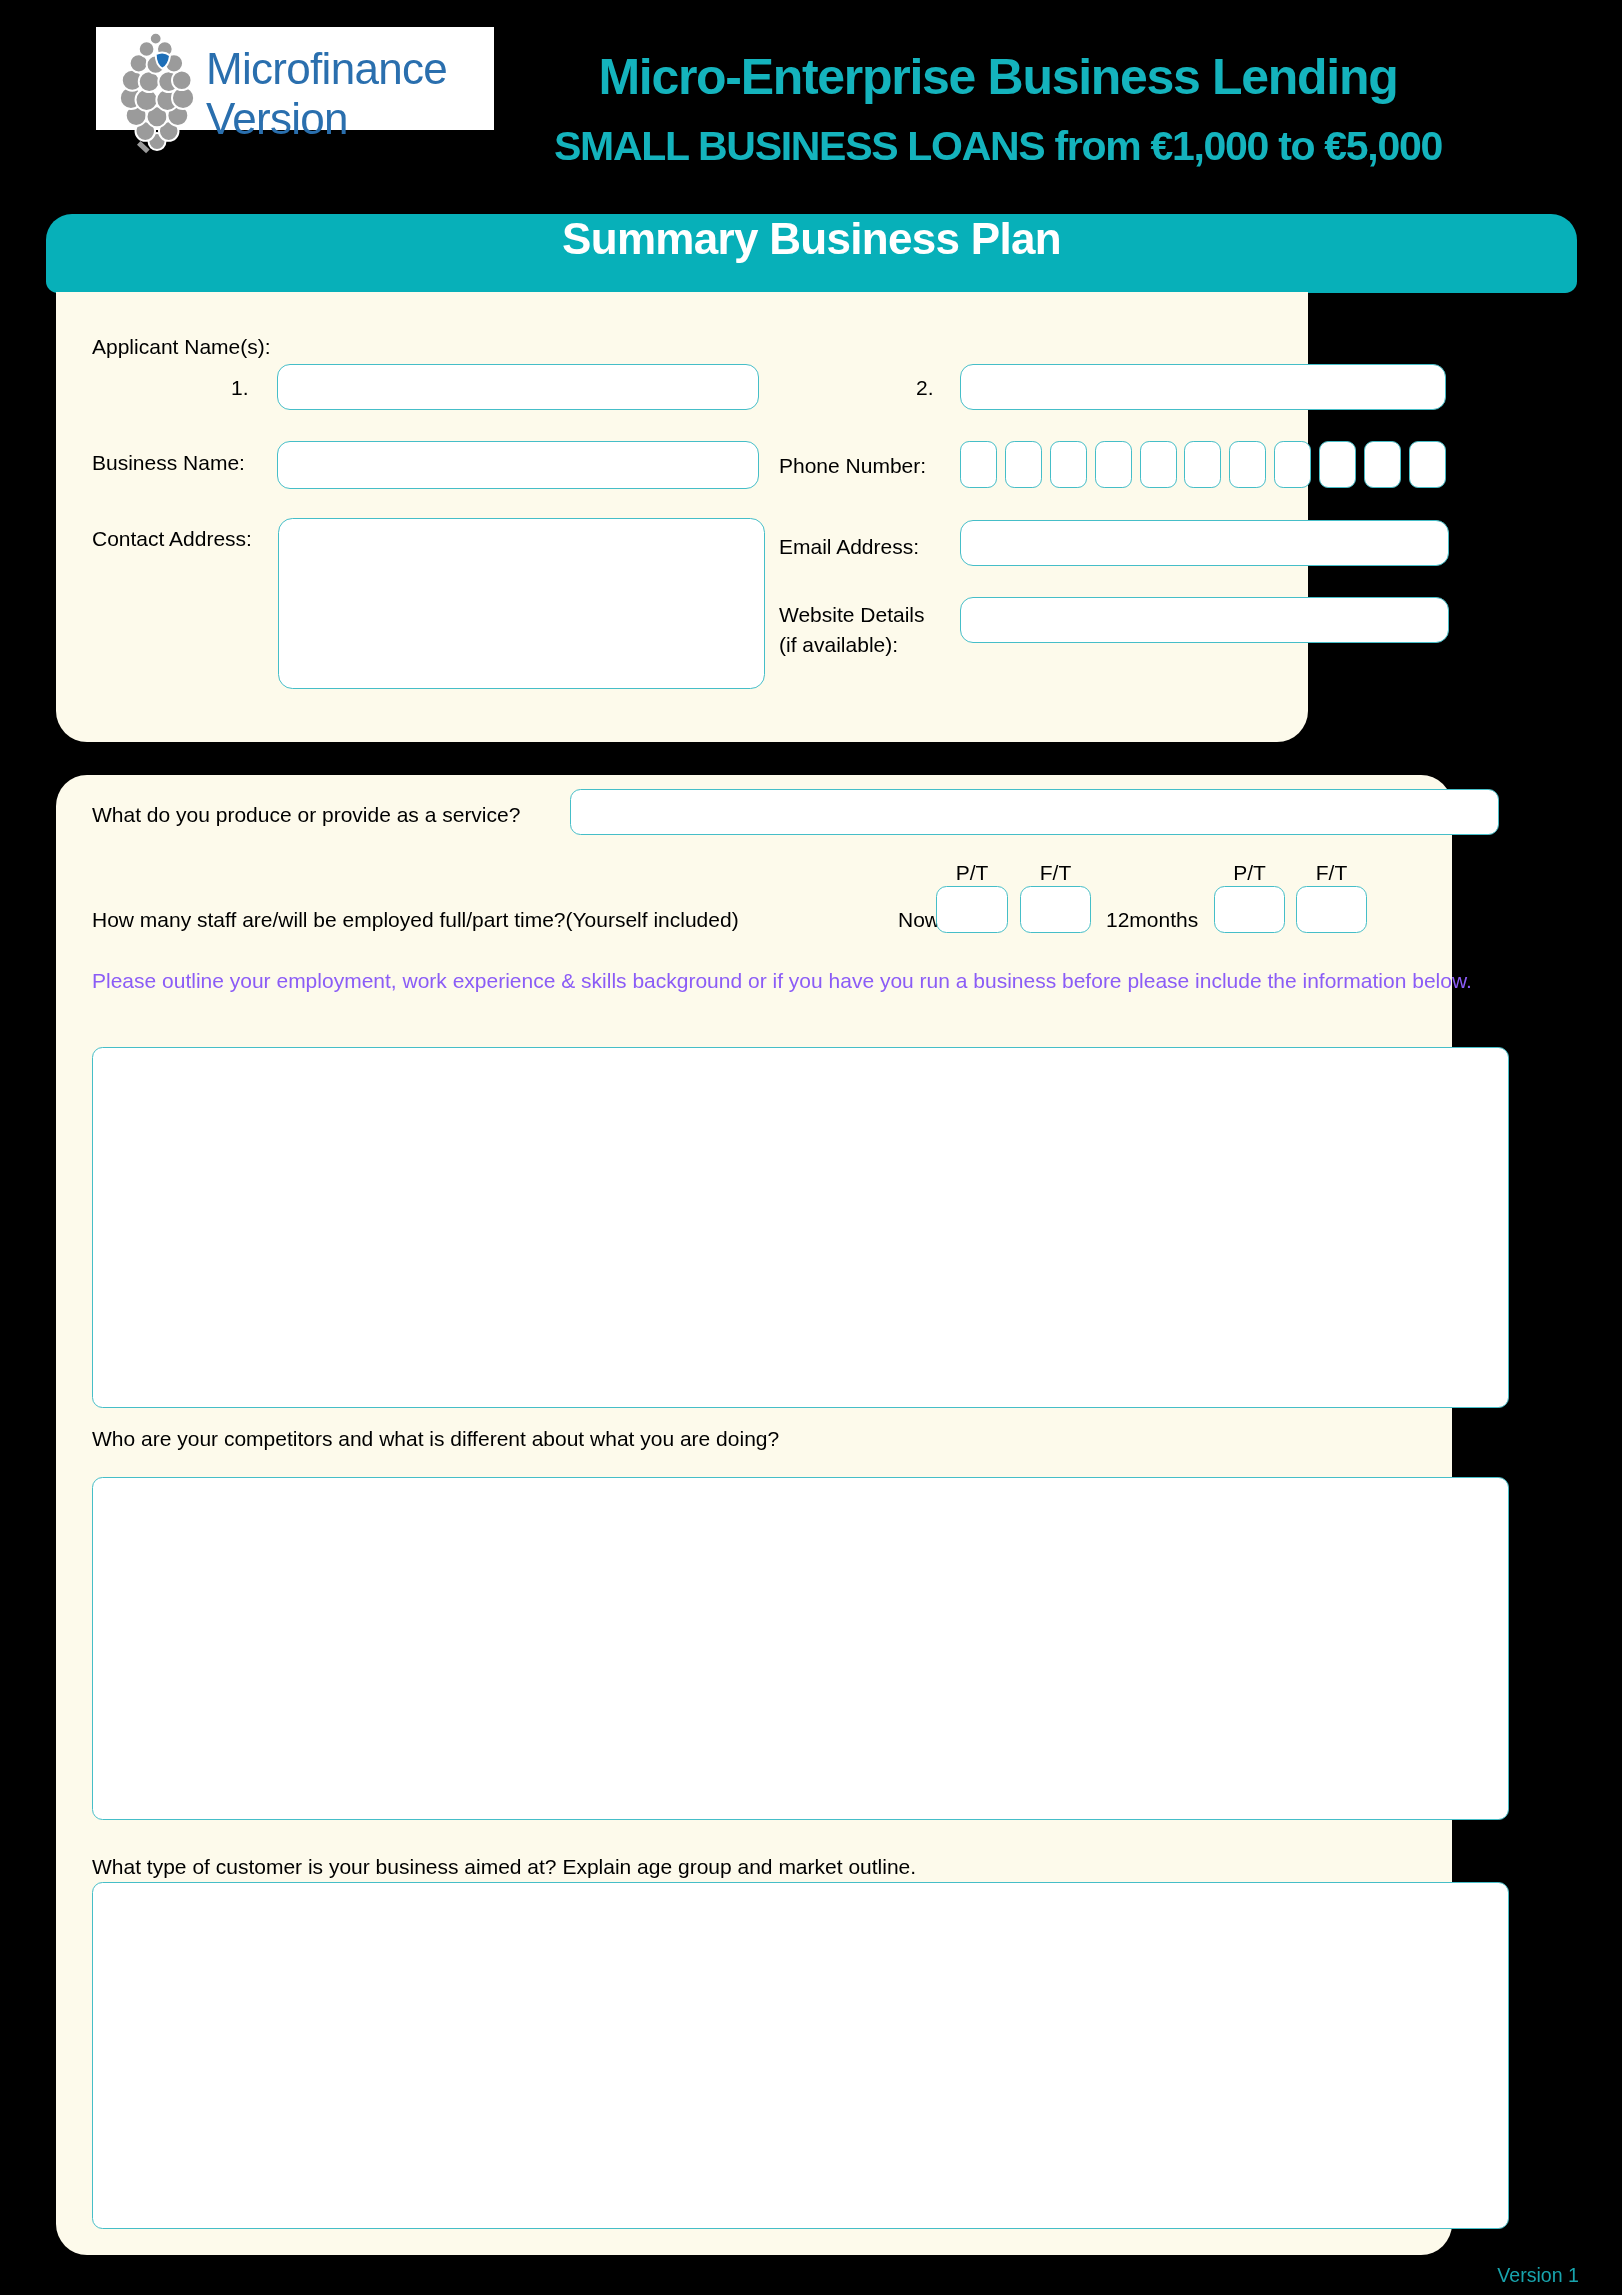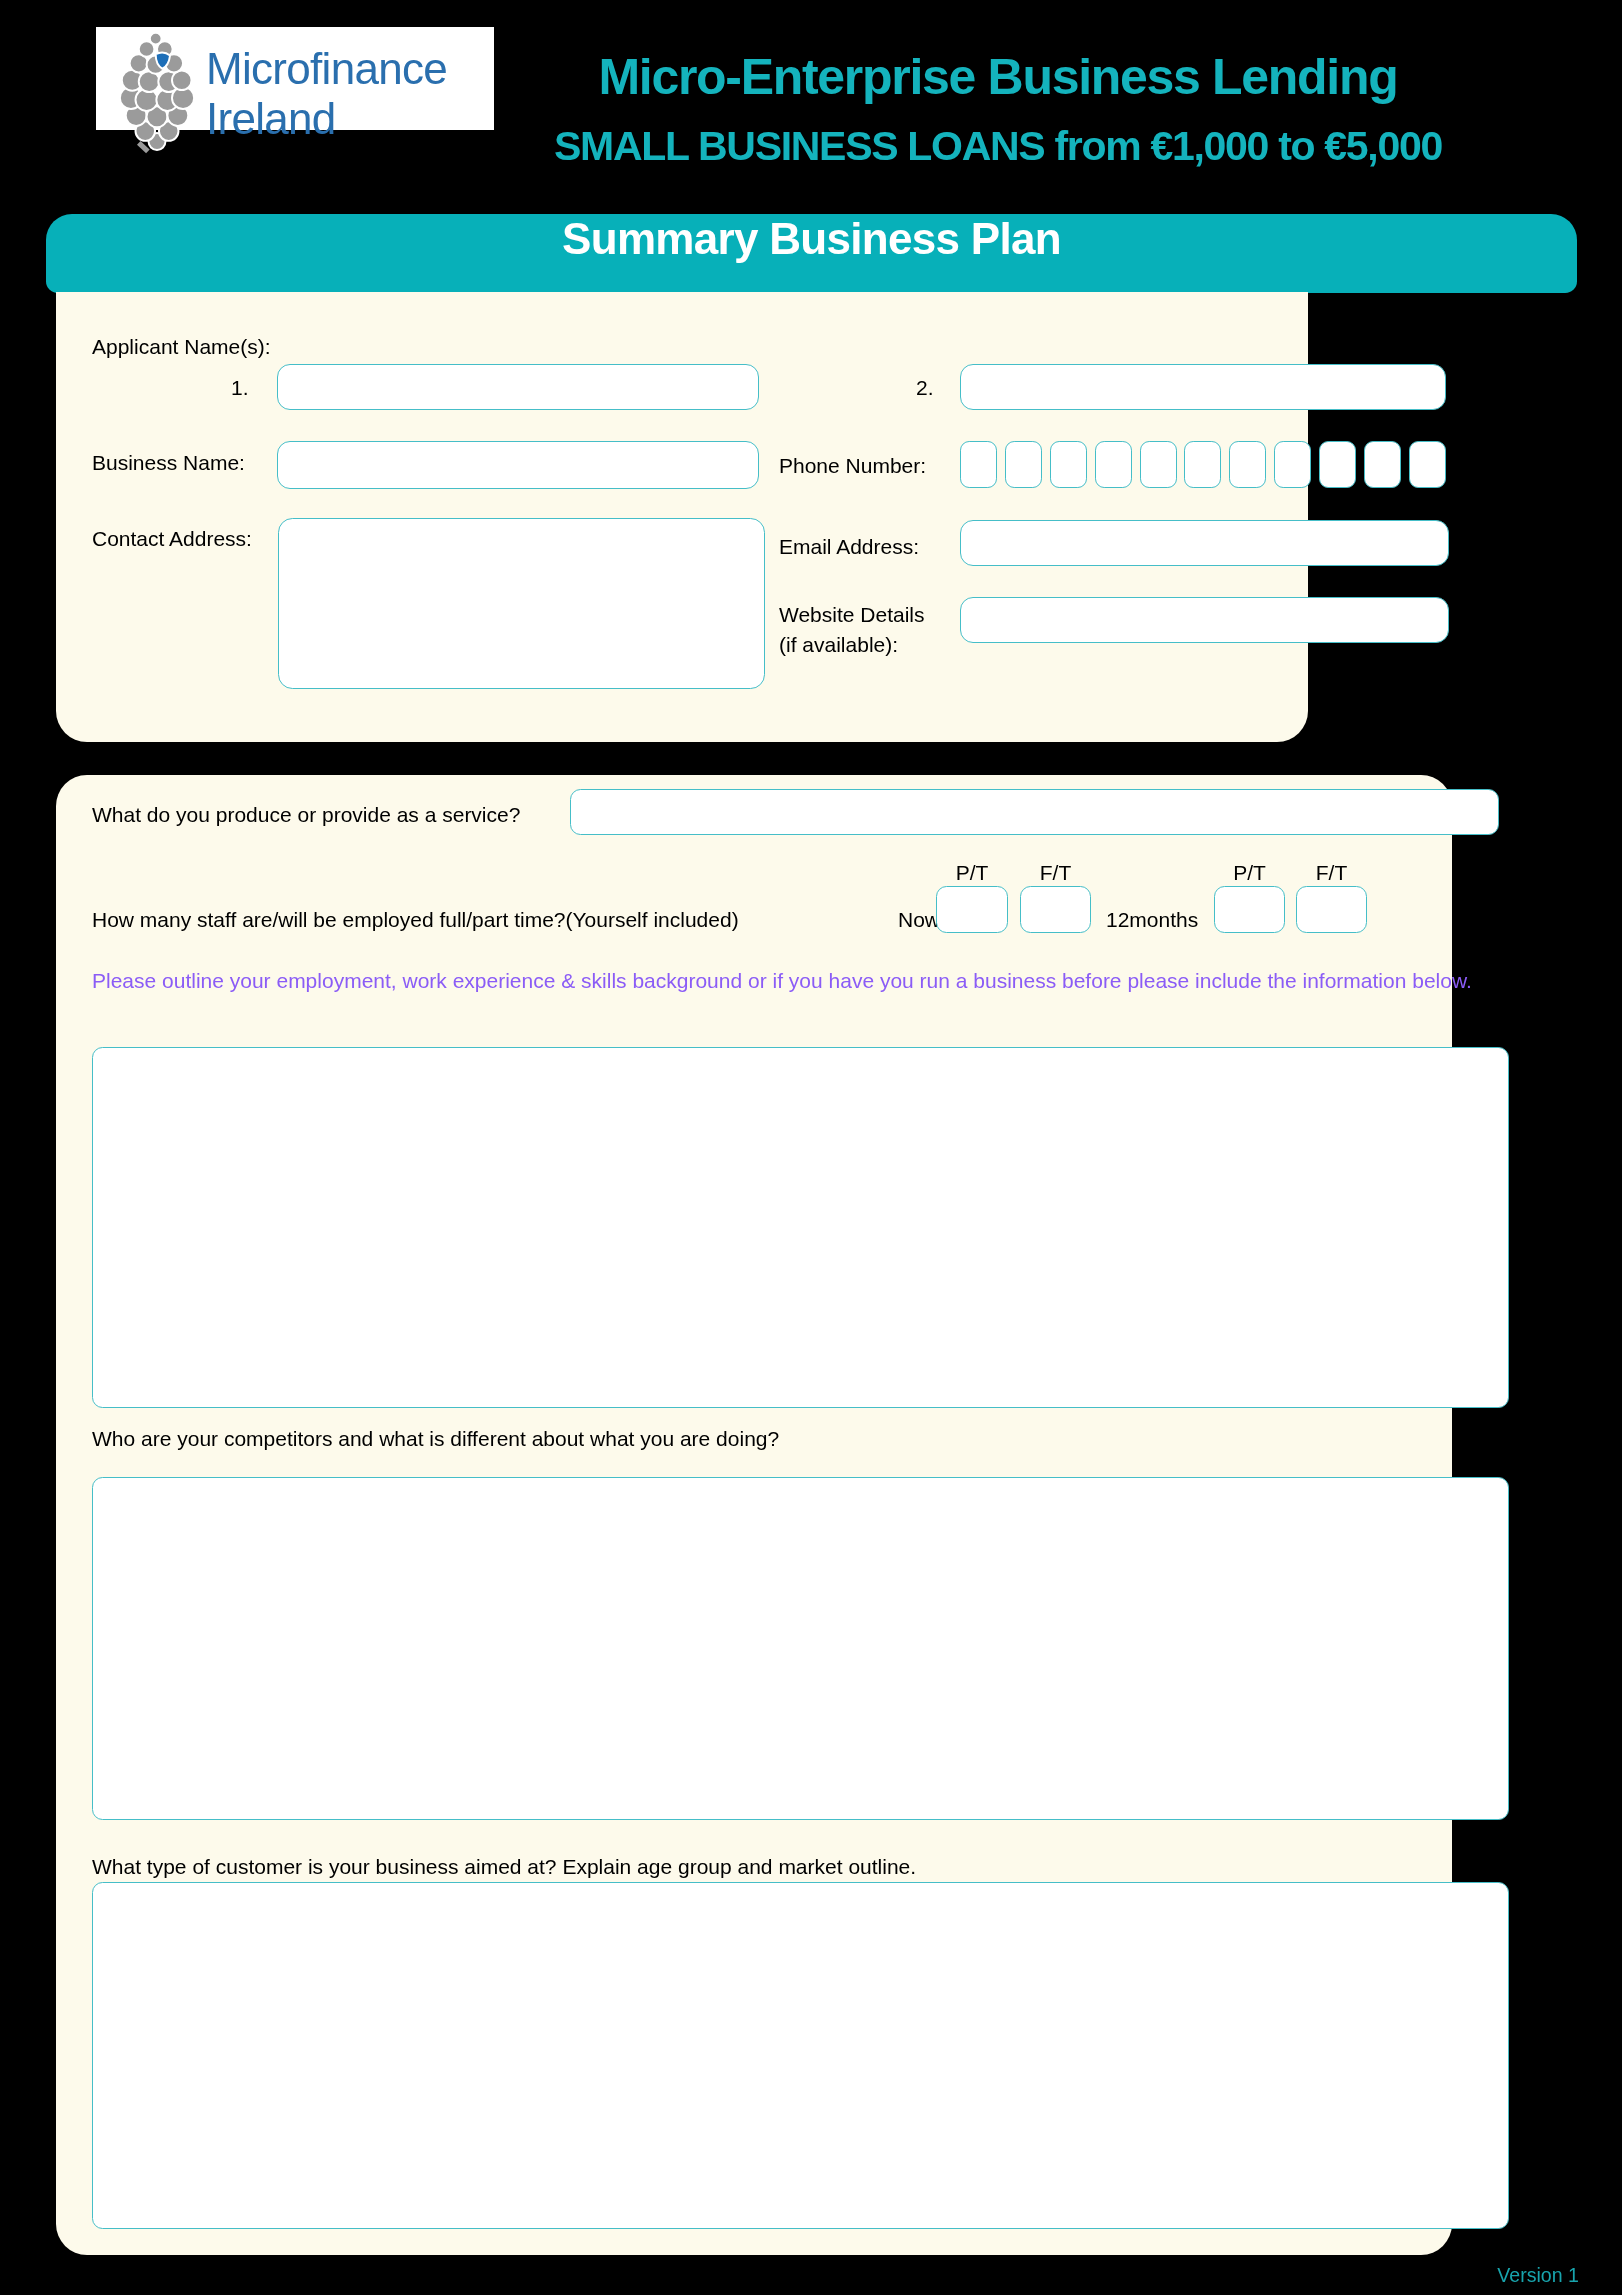--- a/index.html
+++ b/index.html
@@ -69,21 +69,21 @@
           <circle cx="64" cy="50" r="14" fill="#9b9b9b"></circle>
           <circle cx="92" cy="48" r="14" fill="#9b9b9b"></circle>
         <circle cx="50" cy="26" r="12" fill="#9b9b9b"></circle>
           <circle cx="78" cy="26" r="12" fill="#9b9b9b"></circle>
         <circle cx="64" cy="10" r="9" fill="#9b9b9b"></circle>
         <path d="M64 34 q12 -6 22 2 q-2 16 -12 20 q-10 -6 -10 -22 z" fill="#1e6fb8" stroke="#ffffff" stroke-width="3"></path>
       </g>
     </svg>
     <div class="logo-text">
       <div>Microfinance</div>
-      <div>Ireland</div>
+      <div>Version</div>
     </div>
   </div>
 
   <div class="title-block">
     <div class="title-1">Micro-Enterprise Business Lending</div>
     <div class="title-2">SMALL BUSINESS LOANS from €1,000 to €5,000</div>
   </div>
 
   <div class="banner">
     <h1>Summary Business Plan</h1>

